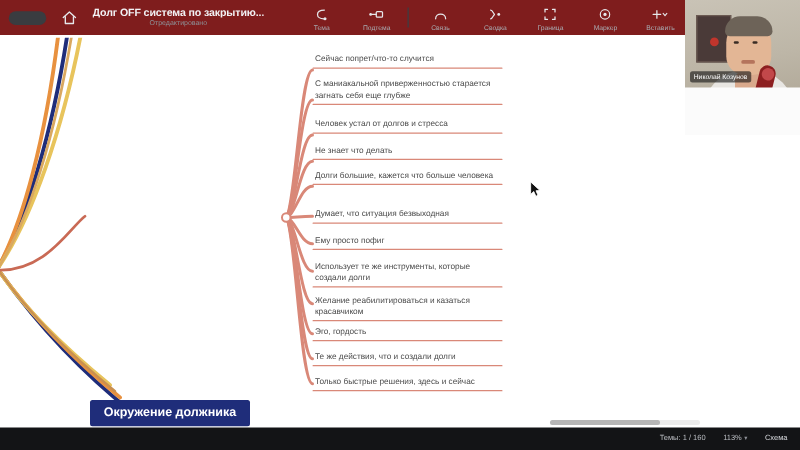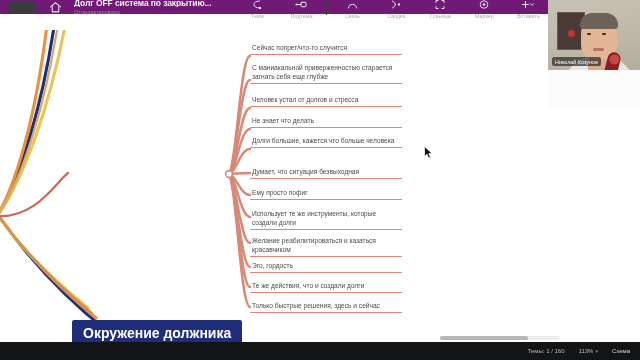--- a/index.html
+++ b/index.html
@@ -16,25 +16,26 @@
     width: 640px;
     height: 360px;
     overflow: hidden;
     background: #ffffff;
   }
 
   
   .toolbar {
     position: absolute;
     top: 0; left: 0;
-    width: 640px; height: 14px;
-    background: #701a75;
+    width: 640px; height: 28px;
+    background: #7f1d1d;
     display: flex;
     align-items: center;
     z-index: 30;
+    text-align: center;
   }
 
   .tb-pill {
     width: 30px; height: 11px;
     margin-left: 7px;
     border-radius: 6px;
     background: #3a3c40;
     flex: 0 0 auto;
   }
 
@@ -147,21 +148,21 @@
     box-shadow: 0 0 0 2px #7ab3e8;
     z-index: 12;
     cursor: pointer;
   }
 
   .node-blue {
     position: absolute;
     left: 72px; top: 290px;
     background: #1f2d7a;
     color: #ffffff;
-    font-size: 14px;
+    font-size: 10px;
     font-weight: bold;
     padding: 5px 11px;
     border-radius: 2px;
     white-space: nowrap;
     z-index: 12;
     cursor: pointer;
   }
 
   
   .branch {

